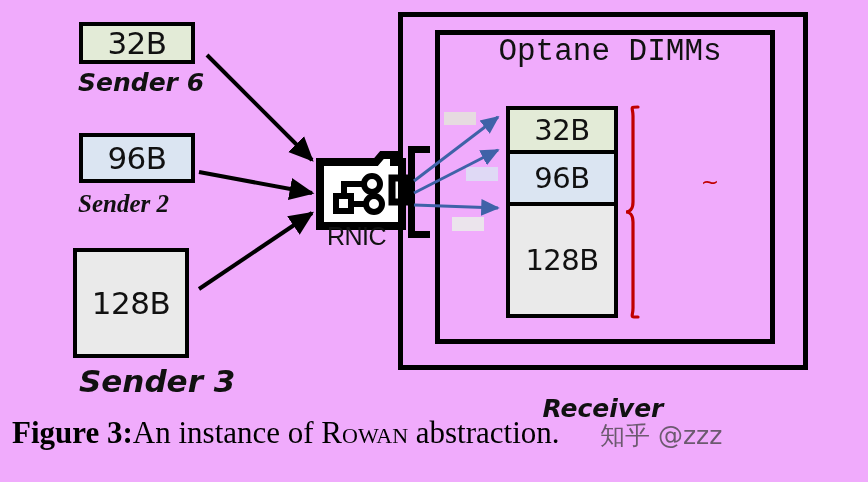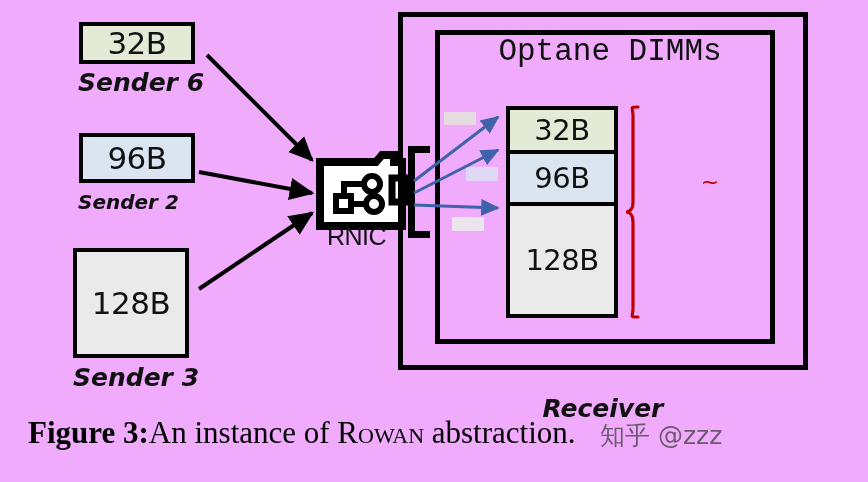--- a/index.html
+++ b/index.html
@@ -23,23 +23,23 @@
     font-family:"DejaVu Sans",sans-serif;
     font-style:italic;
     font-weight:600;
     color:#111;
     white-space:nowrap;
   }
 
   #s1box{left:79px;top:22px;width:116px;height:42px;background:#e3ebd7;font-size:31px;}
   #s1lab{left:78px;top:68px;font-size:25px;}
   #s2box{left:79px;top:133px;width:116px;height:50px;background:#dbe5f2;font-size:31px;}
-  #s2lab{left:78px;top:190px;font-size:20px;}
+  #s2lab{left:78px;top:190px;font-size:25px;font-family:Liberation Serif, serif;}
   #s3box{left:73px;top:248px;width:116px;height:110px;background:#eaeaea;font-size:31px;}
-  #s3lab{left:73px;top:363px;font-size:25px;}
+  #s3lab{left:79px;top:363px;font-size:31px;}
 
   
   #rnic-icon{left:316px;top:148px;width:110px;height:88px;}
   #rnic-label{
     position:absolute;left:327px;top:222px;
     font-family:Liberation Sans, sans-serif;
     font-size:25px;color:#111;letter-spacing:-0.5px;
   }
 
   
@@ -87,21 +87,21 @@
   
   #addr-text{
     position:absolute;left:660px;top:173px;width:100px;text-align:center;
     font-family:"DejaVu Sans",sans-serif;color:#c00000;
     font-size:22px;line-height:1.0;
   }
   #addr-text .tilde{display:block;font-size:22px;line-height:0.85;}
 
   
   #caption{
-    position:absolute;left:28px;top:415px;width:812px;
+    position:absolute;left:12px;top:415px;width:812px;
     font-family:"Liberation Serif","DejaVu Serif",serif;
     font-size:31px;color:#000;white-space:nowrap;
   }
   #caption b{font-weight:bold;}
   .smallcaps{font-variant:small-caps;}
 
   #watermark{
     position:absolute;left:600px;top:419px;
     font-family:"DejaVu Sans",sans-serif;
     font-size:25px;color:#3a3a3a;opacity:.72;white-space:nowrap;

